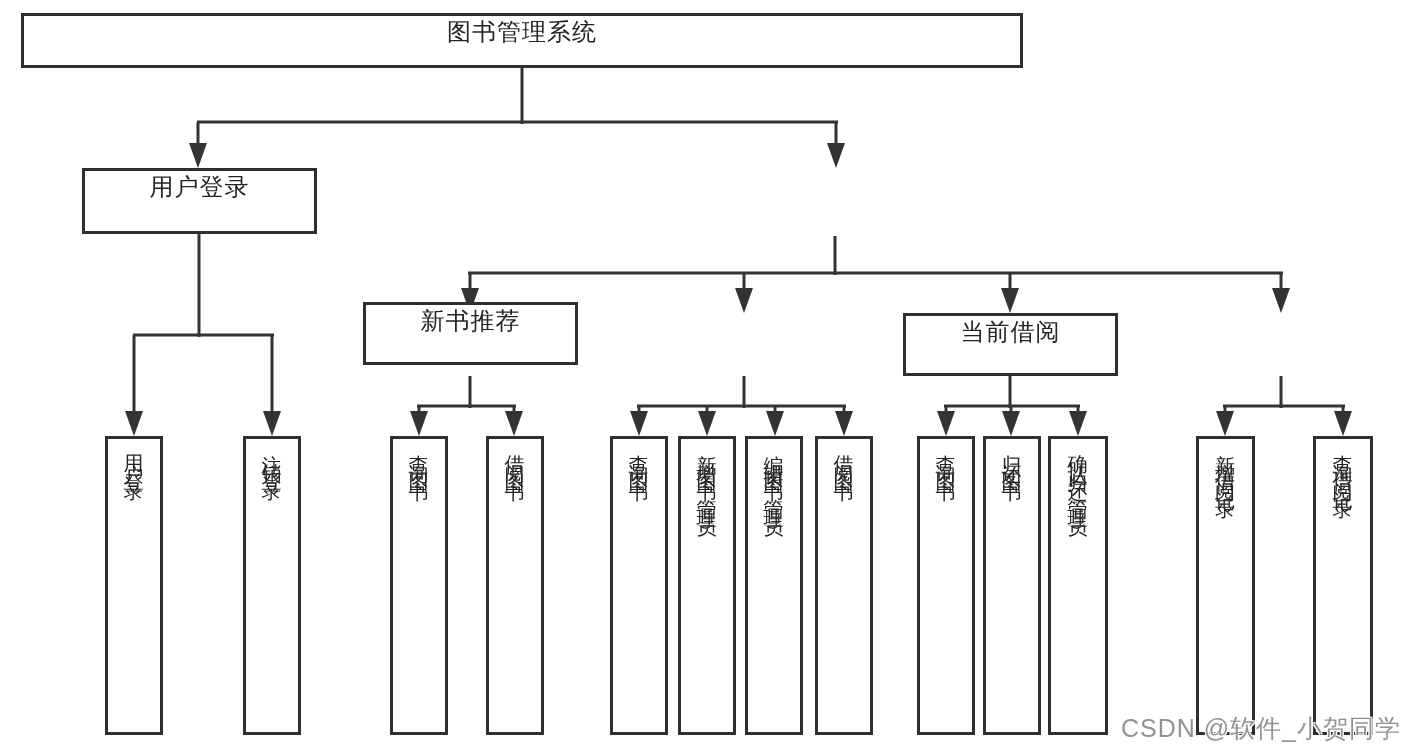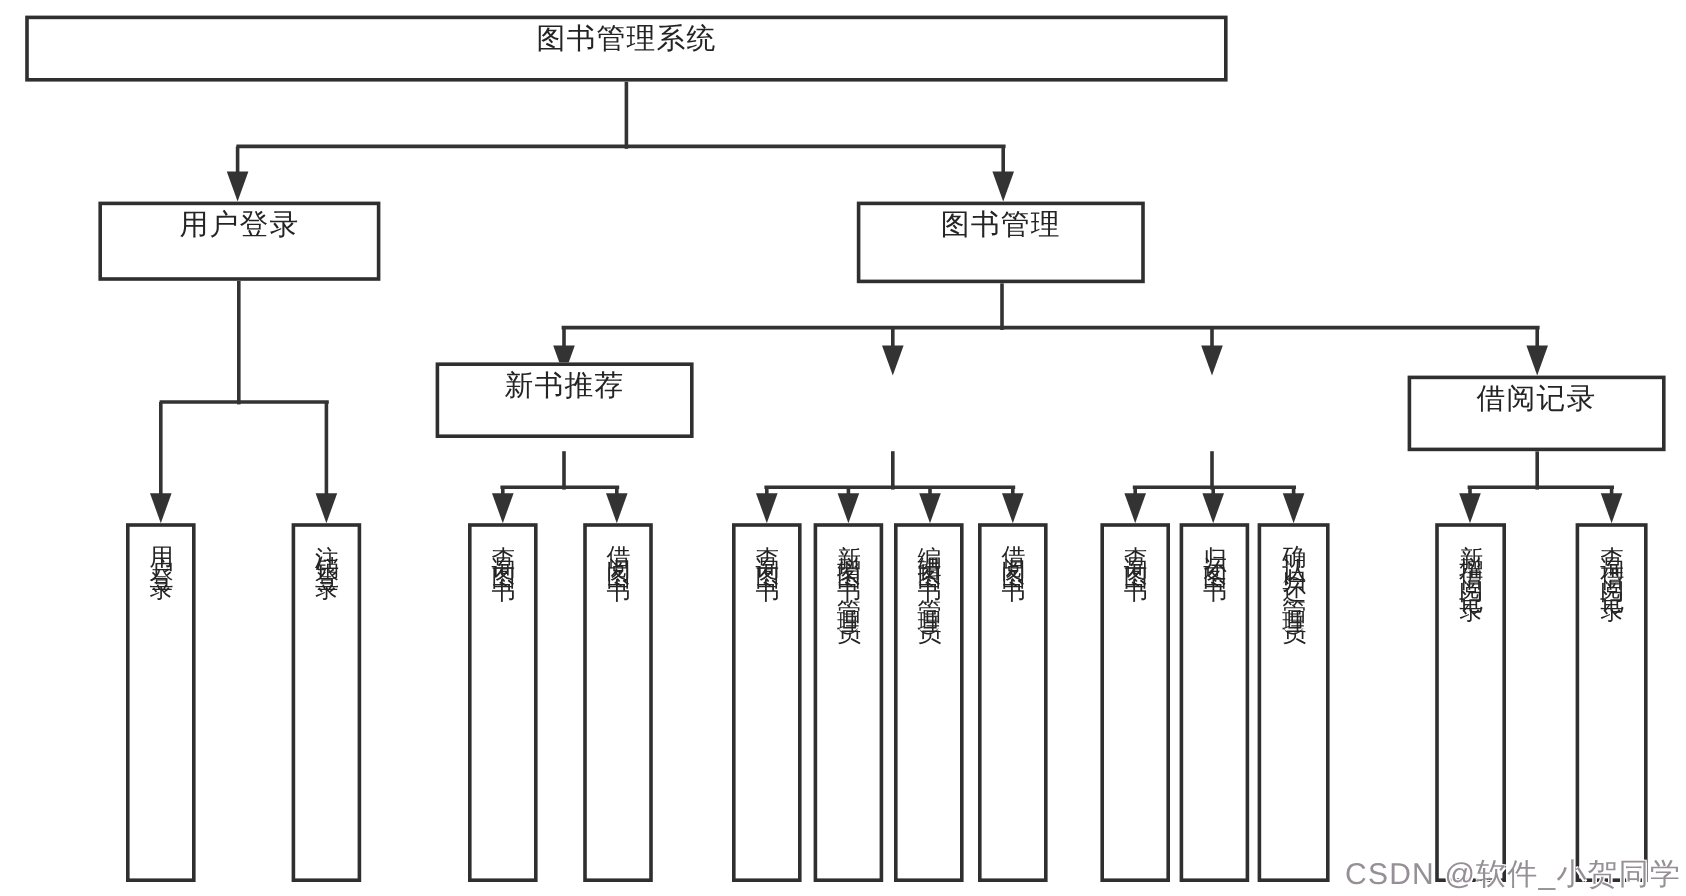--- a/index.html
+++ b/index.html
@@ -111,29 +111,26 @@
     <polygon points="1343,436 1334,411 1352,411"></polygon>
   </svg>
 
   <div class="box" style="left:21px;top:13px;width:1002px;height:55px">
     <span class="lbl">图书管理系统</span>
   </div>
 
   <div class="box" style="left:82px;top:168px;width:235px;height:66px">
     <span class="lbl">用户登录</span>
   </div>
-  <div class="box" style="left:714px;top:168px;width:240px;height:68px">
-    <span class="lbl">图书管理</span>
-  </div>
 
   <div class="box" style="left:363px;top:302px;width:215px;height:63px">
     <span class="lbl">新书推荐</span>
   </div>
-  <div class="box" style="left:1173px;top:313px;width:215px;height:63px">
-    <span class="lbl">借阅记录</span>
+  <div class="box" style="left:903px;top:313px;width:215px;height:63px">
+    <span class="lbl">当前借阅</span>
   </div>
 
   <div class="box" style="left:105px;top:436px;width:58px;height:299px">
     <span class="vlbl">用户登录</span>
   </div>
   <div class="box" style="left:243px;top:436px;width:58px;height:299px">
     <span class="vlbl">注销登录</span>
   </div>
 
   <div class="box" style="left:390px;top:436px;width:58px;height:299px">

